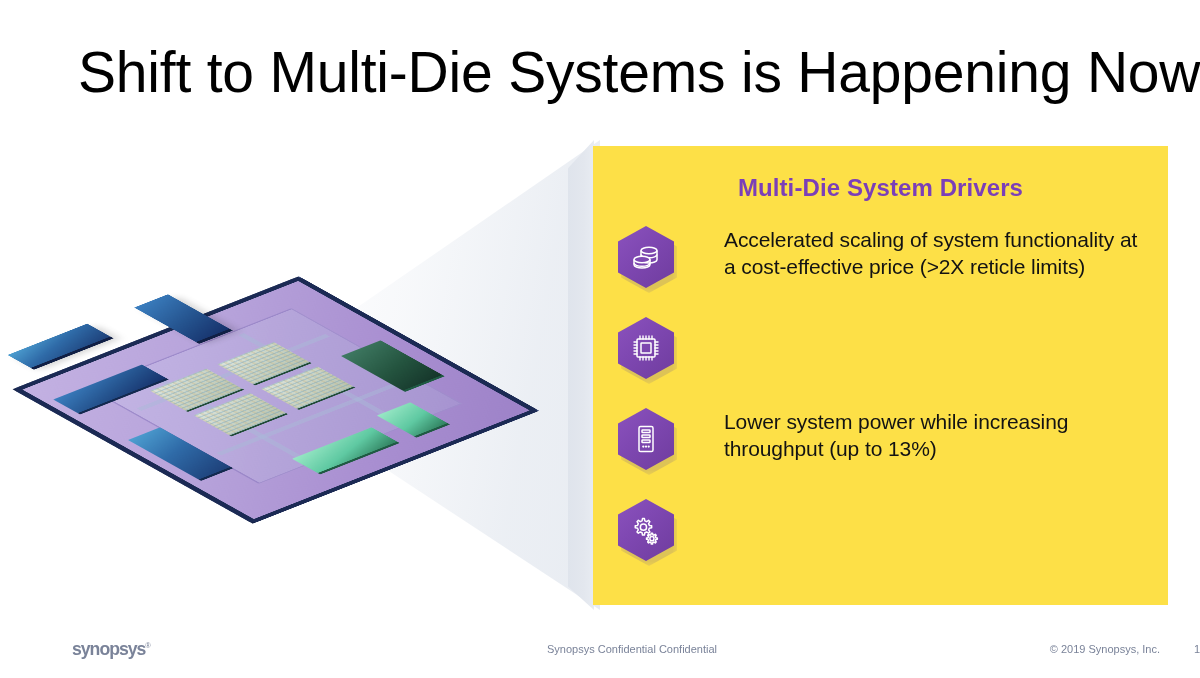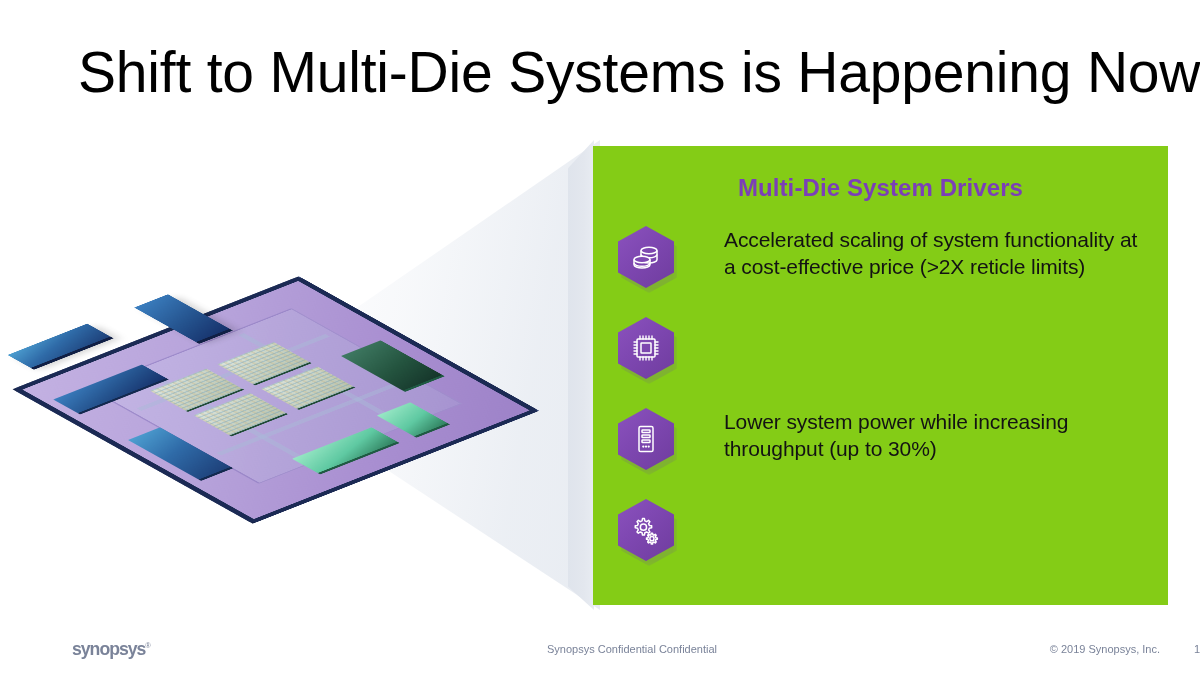--- a/index.html
+++ b/index.html
@@ -141,21 +141,21 @@
     box-shadow: 0 4px 0 #1f5a43;
   }
 
   
   #drivers-panel {
     position: absolute;
     left: 593px;
     top: 146px;
     width: 575px;
     height: 459px;
-    background: #84cc16;
+    background: #fde047;
   }
   #panel-heading {
     position: absolute;
     left: 0;
     top: 28px;
     width: 100%;
     text-align: center;
     font-size: 24px;
     font-weight: bold;
     color: #7b3fb8;
@@ -361,21 +361,21 @@
               <rect x="12" y="17" width="8" height="2.6" rx="0.6"></rect>
             </g>
             <g fill="#ffffff">
               <circle cx="13.3" cy="23.6" r="1.15"></circle>
               <circle cx="16" cy="23.6" r="1.15"></circle>
               <circle cx="18.7" cy="23.6" r="1.15"></circle>
             </g>
           </svg>
         </div>
       </div>
-      <div class="driver-text">Lower system power while increasing throughput (up to 30%)</div>
+      <div class="driver-text">Lower system power while increasing throughput (up to 13%)</div>
     </div>
 
     <div class="driver-row">
       <div class="hex-wrap">
         <div class="hex-shadow"></div>
         <div class="hex">
           <svg width="32" height="32" viewBox="0 0 32 32">
             <g fill="none" stroke="#ffffff" stroke-width="1.5" stroke-linejoin="round">
               <path d="M12.5 4.6l1.9.0 .45 2.3 1.75 .75 1.95-1.3 1.35 1.35-1.3 1.95 .75 1.75 2.3 .45v1.9l-2.3 .45-.75 1.75 1.3 1.95-1.35 1.35-1.95-1.3-1.75 .75-.45 2.3h-1.9l-.45-2.3-1.75-.75-1.95 1.3-1.35-1.35 1.3-1.95-.75-1.75-2.3-.45v-1.9l2.3-.45 .75-1.75-1.3-1.95 1.35-1.35 1.95 1.3 1.75-.75z"></path>
               <circle cx="13.45" cy="13.2" r="3.1"></circle>

